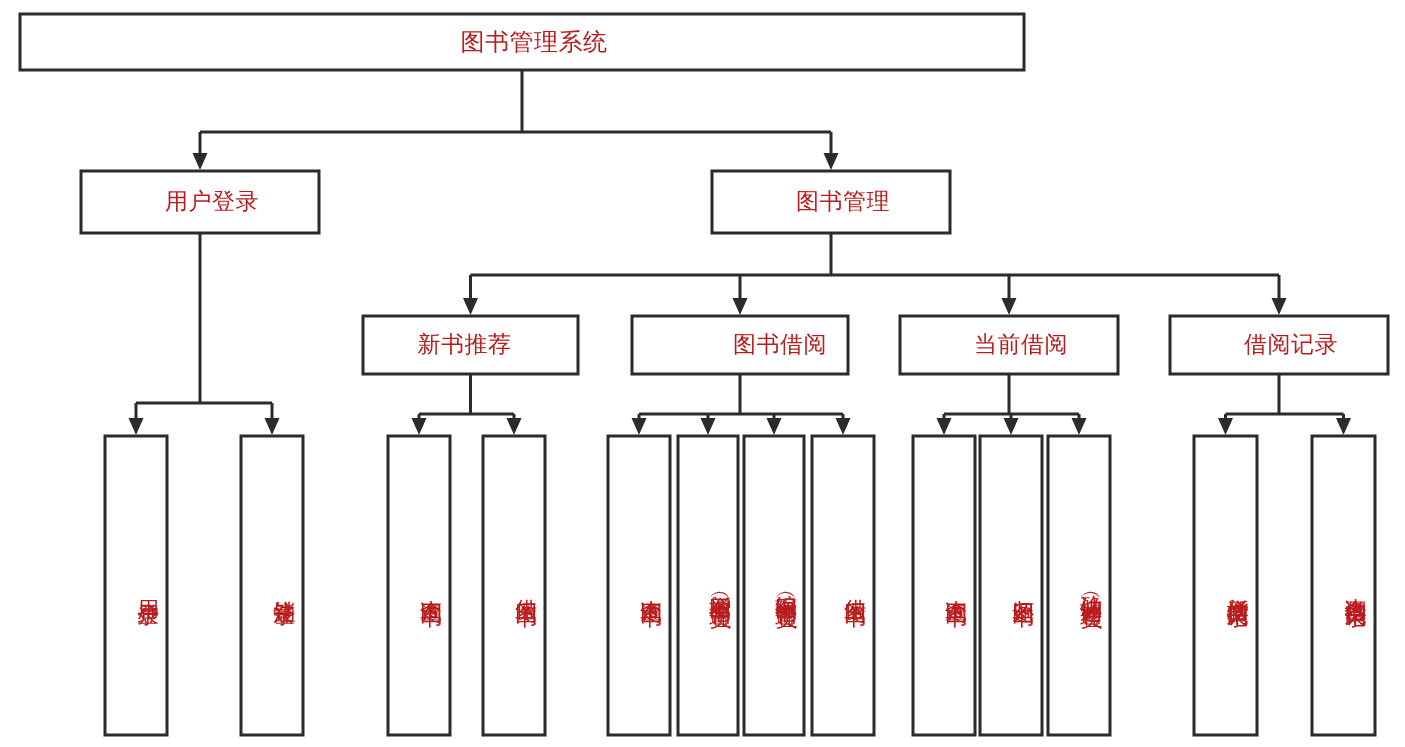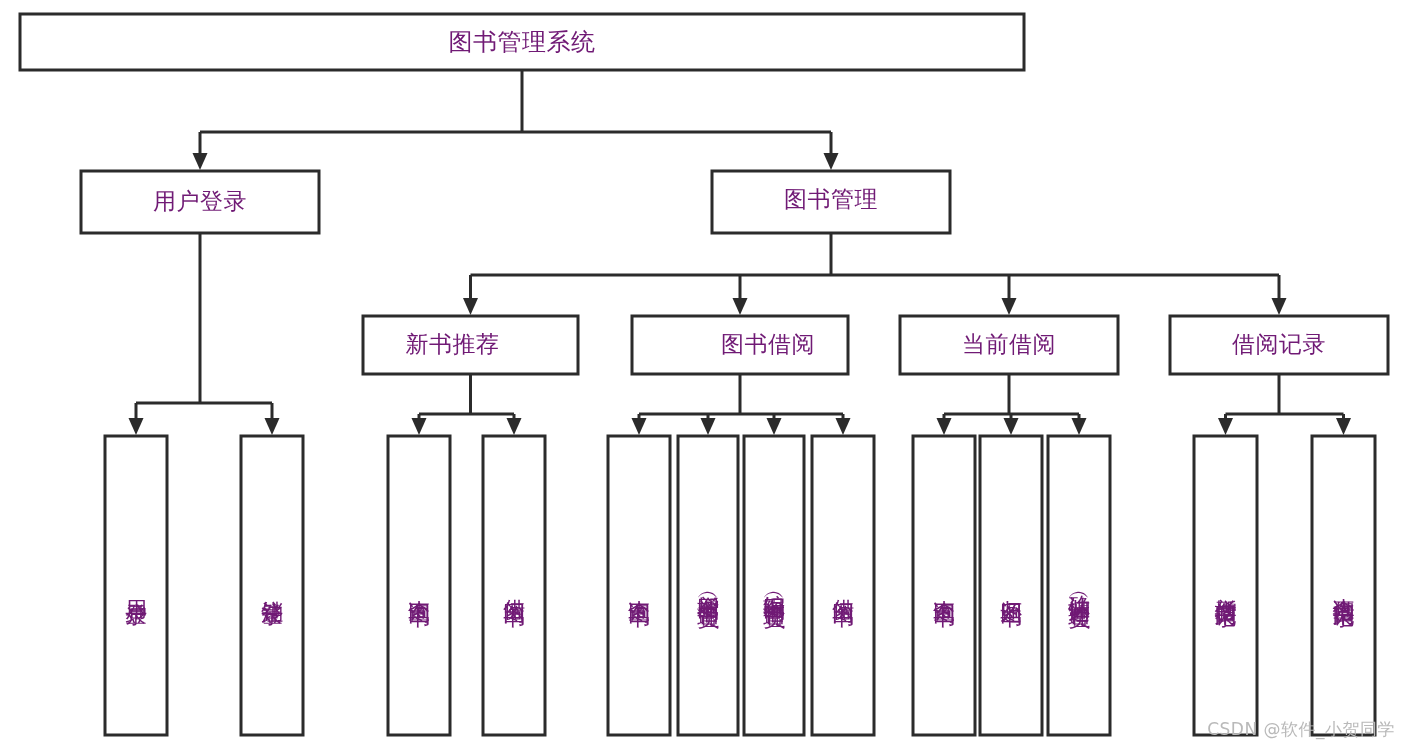--- a/index.html
+++ b/index.html
@@ -37,25 +37,26 @@
   .arrow-head {
     fill: #2b2b2b;
     stroke: none;
   }
   
   .node-label {
     position: absolute;
     display: flex;
     align-items: center;
     justify-content: center;
-    color: #701a75;
+    color: #b91c1c;
     text-align: center;
     line-height: 1.12;
     letter-spacing: 0.5px;
     user-select: none;
+    padding-left: 12px;
   }
   .node-label.horizontal {
     font-size: 23px;
   }
   .node-label.vertical {
     writing-mode: vertical-rl;
     text-orientation: upright;
     font-size: 22px;
     letter-spacing: 2px;
   }
@@ -153,35 +154,34 @@
         <rect x="980" y="436" width="62" height="299" class="node-box"></rect>
         <rect x="1048" y="436" width="62" height="299" class="node-box"></rect>
         <rect x="1194" y="436" width="63" height="299" class="node-box"></rect>
         <rect x="1312" y="436" width="63" height="299" class="node-box"></rect>
       </g>
   </svg>
 
   <div id="label-layer">
       <div class="node-label horizontal title" style="left: 20px; top: 14px; width: 1004px; height: 56px;">图书管理系统</div>
       <div class="node-label horizontal" style="left: 81px; top: 171px; width: 238px; height: 62px;">用户登录</div>
-      <div class="node-label horizontal" style="left: 712px; top: 171px; width: 238px; height: 62px; font-family: Liberation Mono, monospace;">图书管理</div>
+      <div class="node-label horizontal" style="left: 712px; top: 171px; width: 238px; height: 62px;">图书管理</div>
       <div class="node-label horizontal" style="left: 363px; top: 316px; width: 179px; height: 58px;">新书推荐</div>
       <div class="node-label horizontal" style="left: 660px; top: 316px; width: 216px; height: 58px;">图书借阅</div>
       <div class="node-label horizontal" style="left: 900px; top: 316px; width: 218px; height: 58px; font-family: Liberation Serif, serif;">当前借阅</div>
       <div class="node-label horizontal" style="left: 1170px; top: 316px; width: 218px; height: 58px; text-align: right;">借阅记录</div>
       <div class="node-label vertical" style="left: 105px; top: 436px; width: 62px; height: 299px;">用户登录</div>
       <div class="node-label vertical" style="left: 241px; top: 436px; width: 62px; height: 299px;">注销登录</div>
       <div class="node-label vertical" style="left: 388px; top: 436px; width: 62px; height: 299px;">查询图书</div>
       <div class="node-label vertical" style="left: 483px; top: 436px; width: 62px; height: 299px;">借阅图书</div>
       <div class="node-label vertical" style="left: 608px; top: 436px; width: 62px; height: 299px;">查询图书</div>
       <div class="node-label vertical" style="left: 678px; top: 436px; width: 60px; height: 299px;">新增图书（管理员）</div>
       <div class="node-label vertical" style="left: 744px; top: 436px; width: 60px; height: 299px;">编辑图书（管理员）</div>
       <div class="node-label vertical" style="left: 812px; top: 436px; width: 62px; height: 299px;">借阅图书</div>
       <div class="node-label vertical" style="left: 913px; top: 436px; width: 62px; height: 299px;">查询图书</div>
       <div class="node-label vertical" style="left: 980px; top: 436px; width: 62px; height: 299px;">归还图书</div>
       <div class="node-label vertical" style="left: 1048px; top: 436px; width: 62px; height: 299px;">确认归还（管理员）</div>
       <div class="node-label vertical" style="left: 1194px; top: 436px; width: 63px; height: 299px;">新增借阅记录</div>
       <div class="node-label vertical" style="left: 1312px; top: 436px; width: 63px; height: 299px;">查询借阅记录</div>
     </div>
 
-  <div id="watermark">CSDN @软件_小贺同学</div>
 
 </div>
 
 </body></html>

